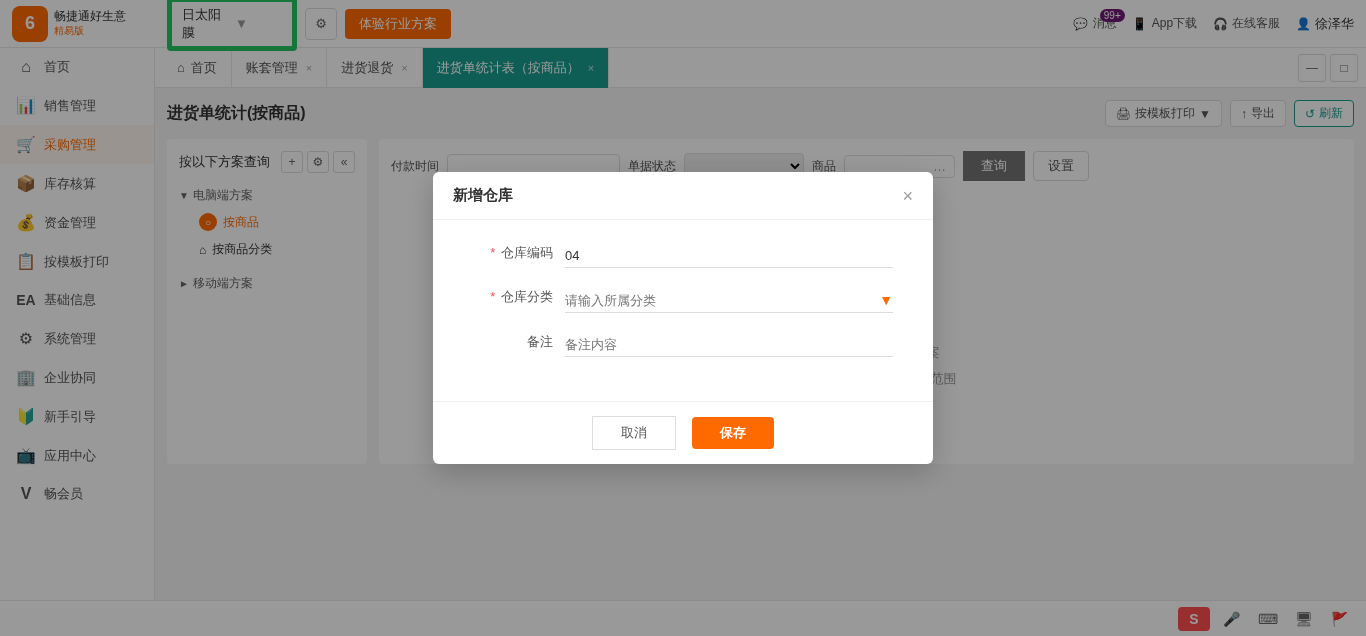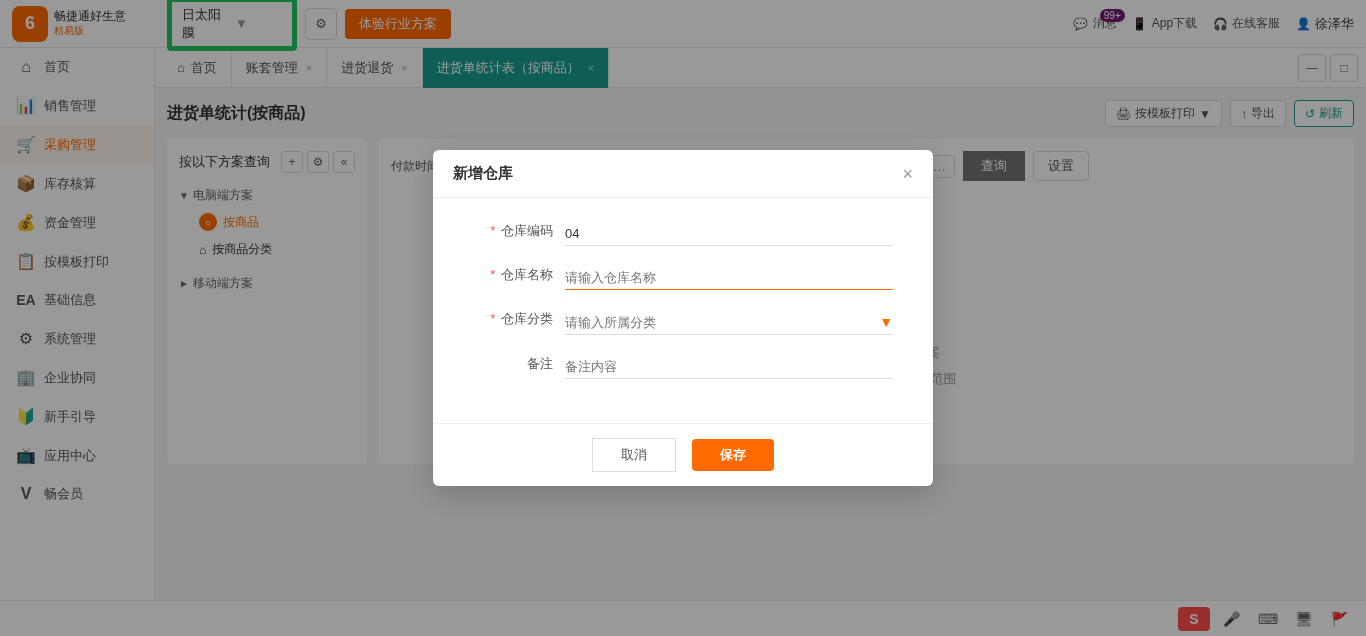--- a/index.html
+++ b/index.html
@@ -710,27 +710,20 @@
     <div class="dialog-body">
 
       <div class="form-row">
         <span class="form-label">
           <span class="required">*</span>
           <span>仓库编码</span>
         </span>
         <input class="form-input" type="text" value="04" style="">
       </div>
 
-      <div class="form-row">
-        <span class="form-label">
-          <span class="required">*</span>
-          <span>仓库名称</span>
-        </span>
-        <input class="form-input active-focus" type="text" placeholder="请输入仓库名称" style="">
-      </div>
 
       <div class="form-row">
         <span class="form-label">
           <span class="required">*</span>
           <span>仓库分类</span>
         </span>
         <div class="form-select-wrap">
           <input type="text" placeholder="请输入所属分类" style="">
           <span class="dropdown-arrow">▼</span>
         </div>

